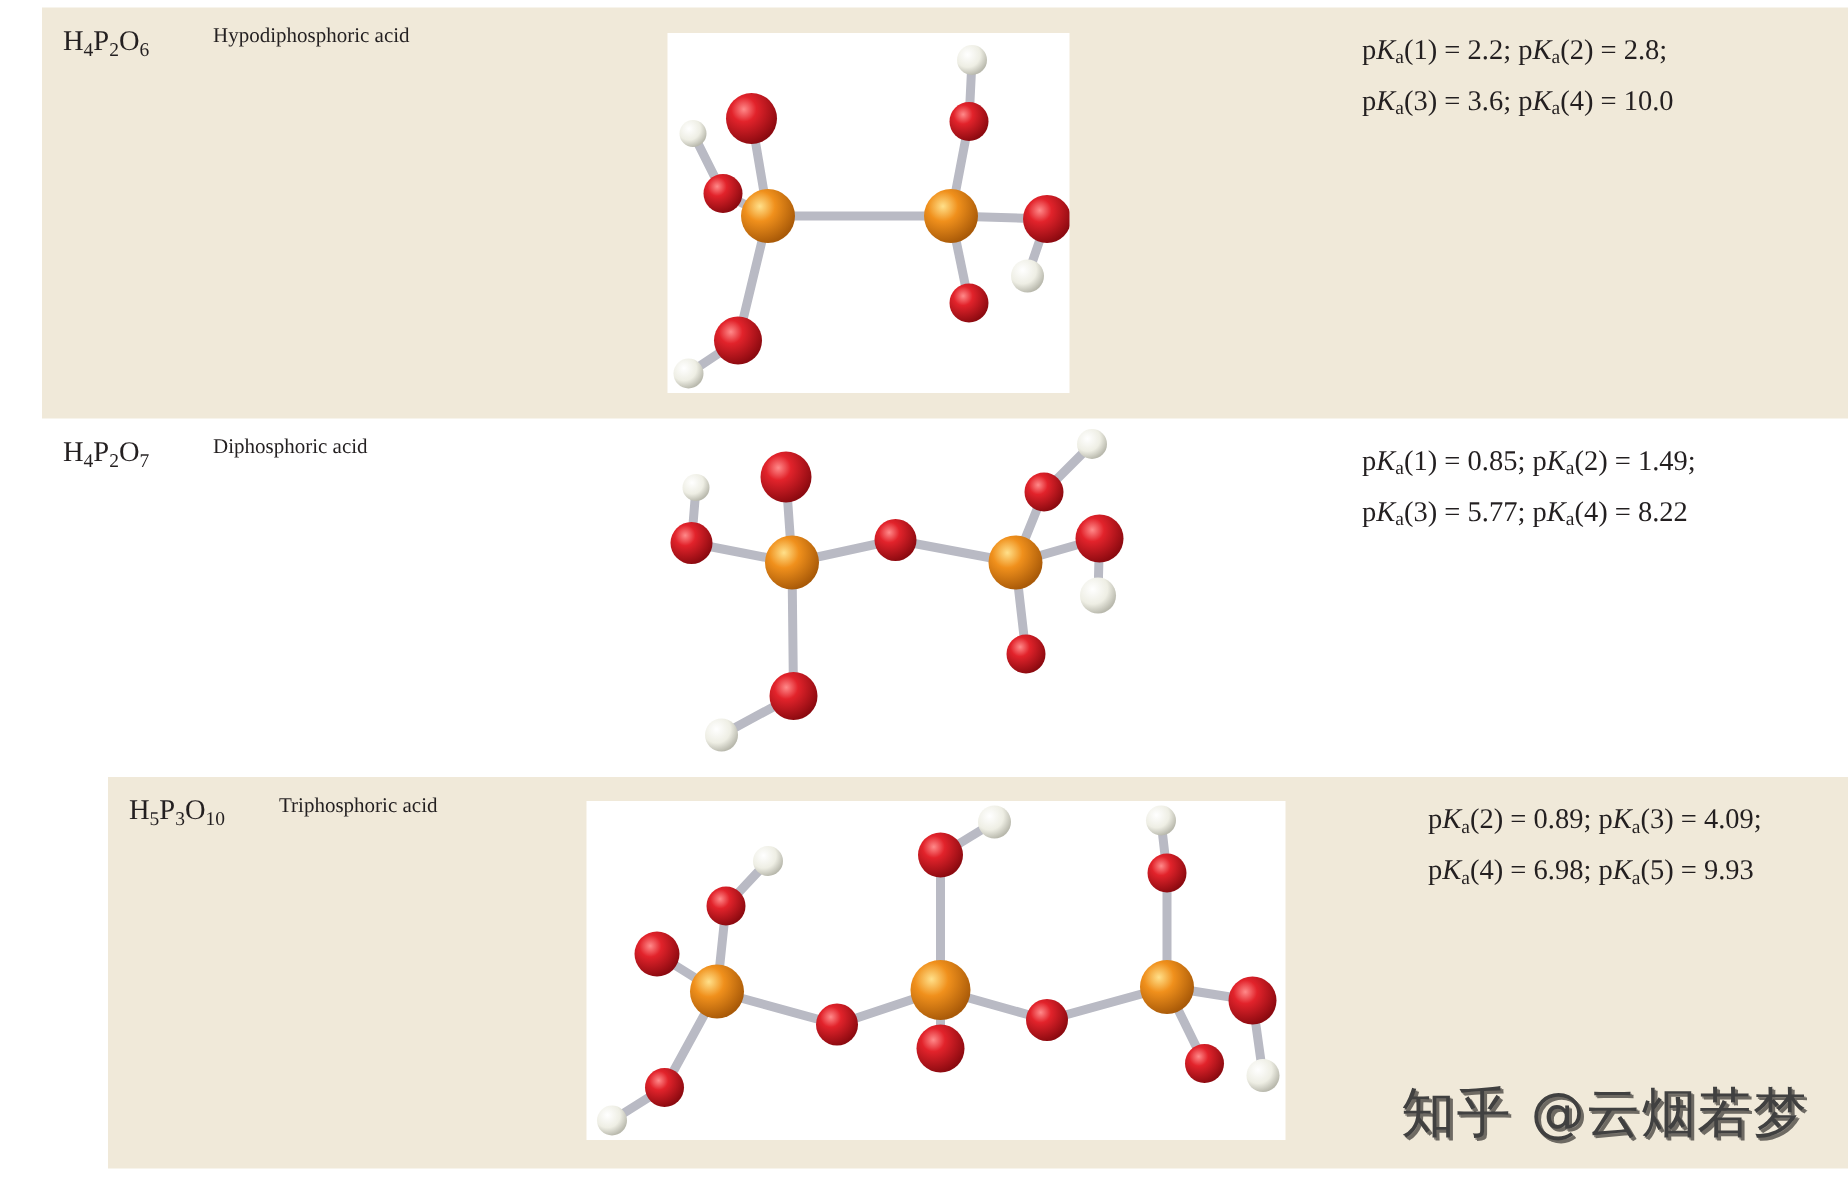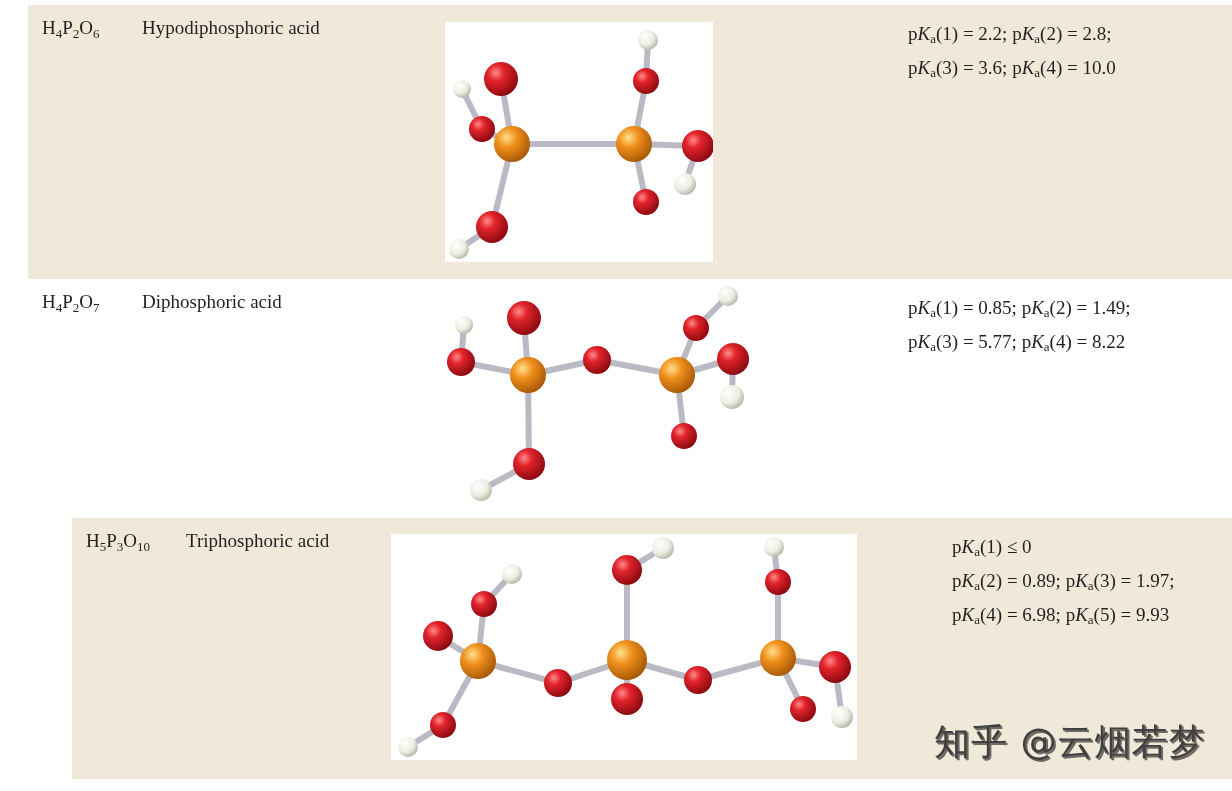--- a/index.html
+++ b/index.html
@@ -2,21 +2,21 @@
 <html><head>
 <meta charset="utf-8">
 <style>
   html, body { margin:0; padding:0; background:#ffffff; }
   body { width:1232px; height:791px; position:relative; overflow:hidden;
          font-family:"Liberation Serif", "DejaVu Serif", serif; color:#231f20; }
   .row { position:absolute; left:28px; width:1228px; }
   .row.shaded { background:#f0e9d9; }
   .formula { position:absolute; left:14px; top:12px; font-size:19px; }
   .formula sub { font-size:13px; vertical-align:-4px; line-height:0; }
-  .name { position:absolute; left:114px; top:12px; font-size:19px; }
+  .name { position:absolute; left:114px; top:12px; font-size:14px; }
   .pka { position:absolute; left:880px; top:12px; font-size:19px; line-height:34px; }
   .pka .line { white-space:nowrap; }
   .molbox { position:absolute; background:#ffffff; }
   .molbox svg { display:block; }
   .watermark { position:absolute; left:934px; top:718px; font-family:"DejaVu Sans", sans-serif;
                font-size:36px; color:#404040; letter-spacing:1px;
                text-shadow: 2px 2px 0 #6e6a63, 1px 1px 0 #8f8a82; white-space:nowrap; }
 </style>
 </head>
 <body>
@@ -163,22 +163,21 @@
       <circle cx="387" cy="124" r="18" fill="url(#gP)"></circle>
       <circle cx="444" cy="133" r="16" fill="url(#gO)"></circle>
       <circle cx="236" cy="165" r="16" fill="url(#gO)"></circle>
       <circle cx="412" cy="175" r="13" fill="url(#gO)"></circle>
       <circle cx="451" cy="183" r="11" fill="url(#gH)"></circle>
       <circle cx="52" cy="191" r="13" fill="url(#gO)"></circle>
       <circle cx="17" cy="213" r="10" fill="url(#gH)"></circle>
     </svg>
   </div>
   <div class="pka">
-    <div class="line">p<i>K</i><sub>a</sub>(<span>1</span>) <span>≤ 0</span></div>
-    <div class="line">p<i>K</i><sub>a</sub>(<span>2</span>) <span>= 0.89;</span> p<i>K</i><sub>a</sub>(<span>3</span>) <span>= 1.97;</span></div>
+    <div class="line">p<i>K</i><sub>a</sub>(<span>2</span>) <span>= 0.89;</span> p<i>K</i><sub>a</sub>(<span>3</span>) <span>= 4.09;</span></div>
     <div class="line">p<i>K</i><sub>a</sub>(<span>4</span>) <span>= 6.98;</span> p<i>K</i><sub>a</sub>(<span>5</span>) <span>= 9.93</span></div>
   </div>
 </div>
 
 <div class="watermark">知乎 @云烟若梦</div>
 
 <style>
   .pka sub { font-size:13px; vertical-align:-3px; line-height:0; font-style:normal; }
   .pka i { font-style:italic; }
 </style>

